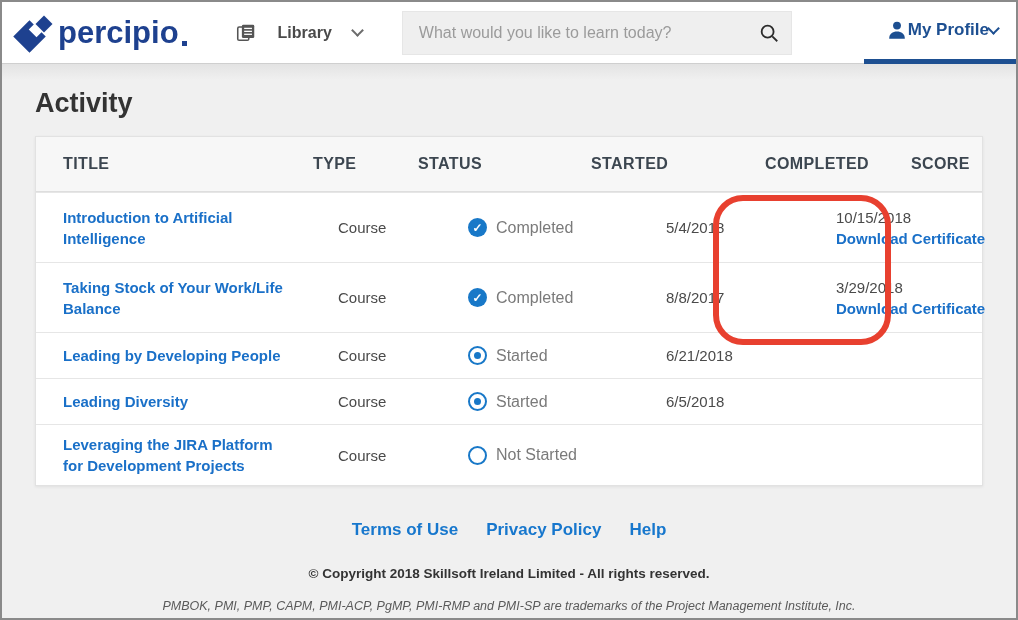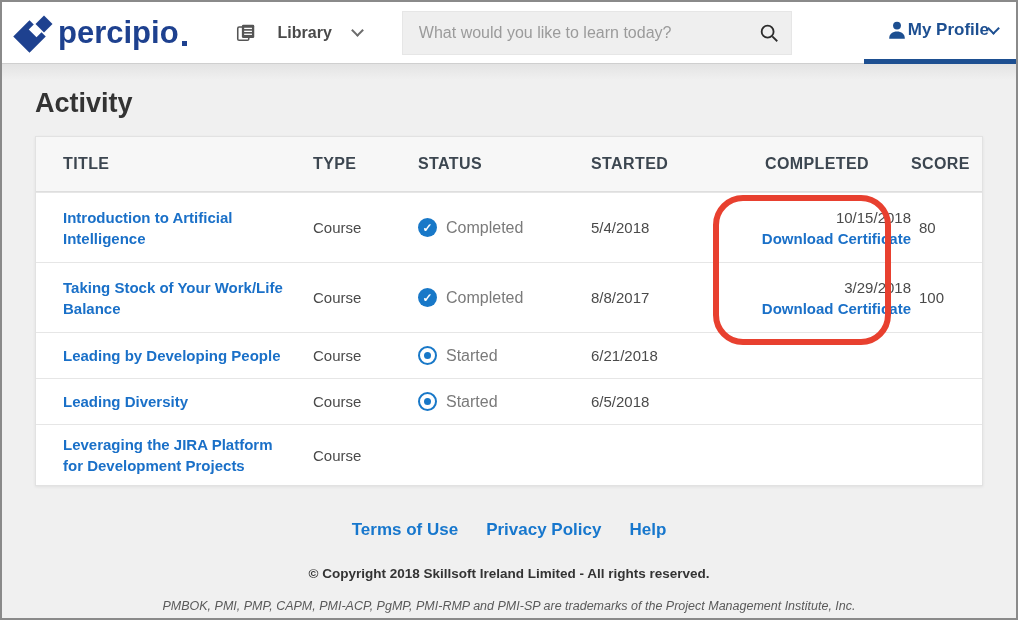--- a/index.html
+++ b/index.html
@@ -30,29 +30,29 @@
   .profile .chev { border-color:#1d4f91; }
 
   
   .main { height:558px; background:linear-gradient(to bottom,#e3e3e3 0,#f0f0f0 16px); }
   .page-title { font-size:27px; font-weight:700; color:#333; padding:23px 0 0 33px; line-height:32px; }
 
   .card { margin:17px 33px 0 33px; background:#fff; border:1px solid #e2e2e2; box-shadow:0 1px 3px rgba(0,0,0,.07); }
   .grid-row { display:grid; grid-template-columns:250px 105px 173px 145px 175px 1fr; padding:0 27px; align-items:center; }
   .thead { height:55px; background:#f7f7f7; border-bottom:1px solid #dedede; font-size:16px; font-weight:700; color:#3c4650; letter-spacing:.4px; }
   .th-completed { padding-left:29px; }
-  .trow { border-top:1px solid #e6e6e6; }
+  .trow { border-top:1px solid #e6e6e6;gap:25px; }
   .trow:first-of-type { border-top:none; }
   .h70 { min-height:70px; } .h46 { min-height:46px; } .h61 { min-height:61px; }
 
   .title-link { color:#1a70c8; font-size:15px; font-weight:700; line-height:21px; text-decoration:none; padding-right:30px; display:inline-block; cursor:pointer; }
   .type-cell { color:#4a4a4a; font-size:15px; }
   .status-cell { display:flex; align-items:center; gap:9px; color:#7a7a7a; font-size:16px; }
   .date-cell { color:#4a4a4a; font-size:15px; }
-  .completed-cell { font-size:15px; line-height:21px;text-align:right; }
+  .completed-cell { font-size:15px; line-height:21px; }
   .cert-link { color:#1a70c8; font-weight:700; text-decoration:none; cursor:pointer; font-size:15px; }
   .score-cell { color:#4a4a4a; font-size:15px; padding-left:8px; }
 
   .ic-completed { width:19px; height:19px; border-radius:50%; background:#1878c8; color:#fff; display:flex; align-items:center; justify-content:center; font-size:12px; font-weight:700; flex:0 0 19px; }
   .ic-started { width:19px; height:19px; border-radius:50%; border:2px solid #1878c8; display:flex; align-items:center; justify-content:center; flex:0 0 19px; }
   .ic-started .dot { width:7px; height:7px; border-radius:50%; background:#1878c8; }
   .ic-notstarted { width:19px; height:19px; border-radius:50%; border:2px solid #1878c8; flex:0 0 19px; }
 
   
   .annotation { position:absolute; left:711px; top:193px; width:178px; height:150px; border:6px solid #e8402f; border-radius:30px; pointer-events:none; z-index:5; }
@@ -186,20 +186,24 @@
           <span>Started</span>
         </span>
         <span class="date-cell">6/5/2018</span>
         <span class="completed-cell"></span>
         <span class="score-cell"></span>
       </div>
 
       <div class="grid-row trow h61">
         <span><a class="title-link">Leveraging the JIRA Platform for Development Projects</a></span>
         <span class="type-cell">Course</span>
+        <span class="status-cell">
+          <span class="ic-notstarted"></span>
+          <span>Not Started</span>
+        </span>
         <span class="date-cell"></span>
         <span class="completed-cell"></span>
         <span class="score-cell"></span>
       </div>
     </div>
 
     <div class="footer">
       <div class="footer-links">
         <a>Terms of Use</a>
         <a>Privacy Policy</a>

